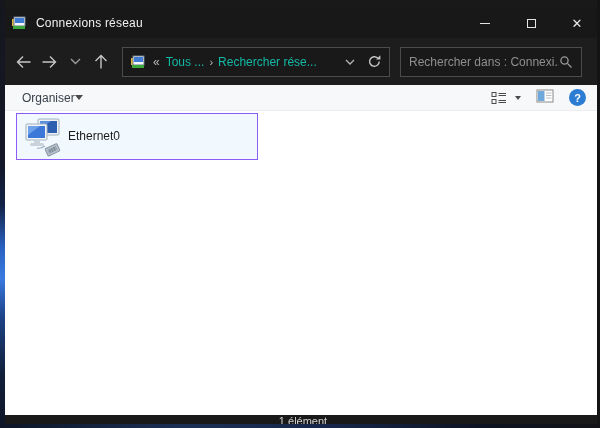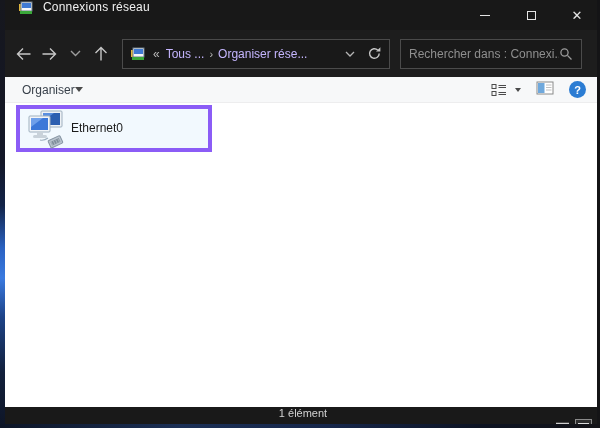--- a/index.html
+++ b/index.html
@@ -2,36 +2,36 @@
 <html><head>
 <meta charset="utf-8">
 <style>
   * { margin:0; padding:0; box-sizing:border-box; }
   html,body { width:600px; height:428px; background:#101010; }
   .window {
     position:relative; width:600px; height:428px; overflow:hidden;
     font-family:"Liberation Sans", sans-serif; background:#191919;
   }
   
-  .titlebar { height:30px; display:flex; background:#181818; padding-left:18px; }
+  .titlebar { height:30px; display:flex; align-items:center; background:#181818; padding-left:11px;margin-top:8px; }
   .titlebar .app-icon { width:16px; height:16px; margin-right:9px; flex:0 0 auto; }
   .titlebar .title { font-size:12px; color:#f0f0f0; letter-spacing:.2px; }
   .win-controls { margin-left:auto; display:flex; height:30px; }
   .win-btn { width:46px; height:30px; display:flex; align-items:center; justify-content:center; }
   .min-glyph { width:10px; height:1px; background:#e4e4e4; }
   .max-glyph { width:9px; height:9px; border:1px solid #e4e4e4; }
   .close-glyph { color:#e4e4e4; font-size:13px; line-height:1; }
   
   .navbar { height:47px; display:flex; align-items:center; background:#1d1d1d; padding:0 10px; }
   .nav-btn { width:26px; height:30px; display:flex; align-items:center; justify-content:center; flex:0 0 auto; }
   .addressbar {
     display:flex; align-items:center; width:268px; height:30px; margin-left:8px;
     background:#191919; border:1px solid #4b4b4b; padding:0 7px; flex:0 0 auto;
   }
-  .addressbar .crumb-text { font-size:12px; color:#c4b5fd; white-space:nowrap; overflow:hidden; }
+  .addressbar .crumb-text { font-size:12px; color:#14b8a6; white-space:nowrap; overflow:hidden; }
   .crumb-sep { color:#bdbdbd; font-size:11px; margin:0 5px; }
   .crumb-prefix { color:#bdbdbd; font-size:12px; margin-right:6px; }
   .addr-icon { width:16px; height:16px; margin-right:7px; flex:0 0 auto; }
   .addr-right { margin-left:auto; display:flex; align-items:center; gap:12px; }
   .searchbox {
     display:flex; align-items:center; width:182px; height:30px; margin-left:10px;
     background:#191919; border:1px solid #4b4b4b; padding:0 8px; flex:0 0 auto;
   }
   .searchbox input {
     flex:1; min-width:0; background:transparent; border:none; outline:none;
@@ -47,22 +47,22 @@
   .organize-label { font-size:12px; color:#38404a; }
   .tri-down { width:0; height:0; border-left:4px solid transparent; border-right:4px solid transparent; border-top:5px solid #4a4a4a; }
   .tri-down.small { border-left-width:3px; border-right-width:3px; border-top-width:4px; }
   .toolbar-right { margin-left:auto; display:flex; align-items:center; gap:15px; }
   .views-btn { display:flex; align-items:center; gap:8px; }
   .help-btn { width:17px; height:17px; border-radius:50%; background:#2b7cd3; color:#fff;
     font-size:11px; font-weight:bold; display:flex; align-items:center; justify-content:center; }
   
   .main { height:304px; background:#ffffff; position:relative; }
   .conn-item {
-    position:absolute; left:16px; top:2px; width:196px; height:47px;
-    border:4px solid #8b5cf6; background:#f2f9fe;
+    position:absolute; left:16px; top:2px; width:242px; height:47px;
+    border:1px solid #8b5cf6; background:#f2f9fe;
     display:flex; align-items:center; padding:2px 4px;
   }
   .conn-icon { width:42px; height:42px; flex:0 0 auto; }
   .conn-text { margin-left:5px; overflow:hidden; }
   .conn-title { font-size:12px; color:#1b1b1b; line-height:15px; white-space:nowrap; }
   .conn-sub { font-size:11px; color:#6d6d6d; line-height:14px; white-space:nowrap; }
   
   .statusbar { height:17px; background:#191919; display:flex; align-items:center; padding:0 8px 0 14px;flex-direction:column; }
   .status-count { font-size:11px; color:#d2d2d2; }
   .status-divider { width:1px; height:11px; background:#5c5c5c; margin-left:13px; }
@@ -136,21 +136,21 @@
         <svg width="16" height="16" viewBox="0 0 16 16">
           <rect x="1" y="4" width="3" height="7" fill="#e0b73e"></rect>
           <rect x="3" y="2" width="11" height="9" fill="#f4f6f8" stroke="#6a7a88" stroke-width="1"></rect>
           <rect x="4" y="3" width="9" height="5" fill="#3f7ad4"></rect>
           <rect x="2" y="11" width="12" height="3" fill="#3aa83a"></rect>
         </svg>
       </span>
       <span class="crumb-prefix">«</span>
       <span class="crumb-text">Tous ...</span>
       <span class="crumb-sep">›</span>
-      <span class="crumb-text">Organiser rése...</span>
+      <span class="crumb-text">Rechercher rése...</span>
       <span class="addr-right">
         <svg width="10" height="6" viewBox="0 0 10 6">
             <path d="M1 1 L5 5 L9 1" stroke="#b5b5b5" stroke-width="1.3" fill="none"></path>
           </svg>
         <svg width="15" height="15" viewBox="0 0 15 15">
           <path d="M12.2 7.5 a4.8 4.8 0 1 1 -1.5 -3.5" stroke="#c6c6c6" stroke-width="1.4" fill="none"></path>
           <polygon points="13.4,1.2 13.4,5.6 9,5.6" fill="#c6c6c6"></polygon>
         </svg>
       </span>
     </div>

